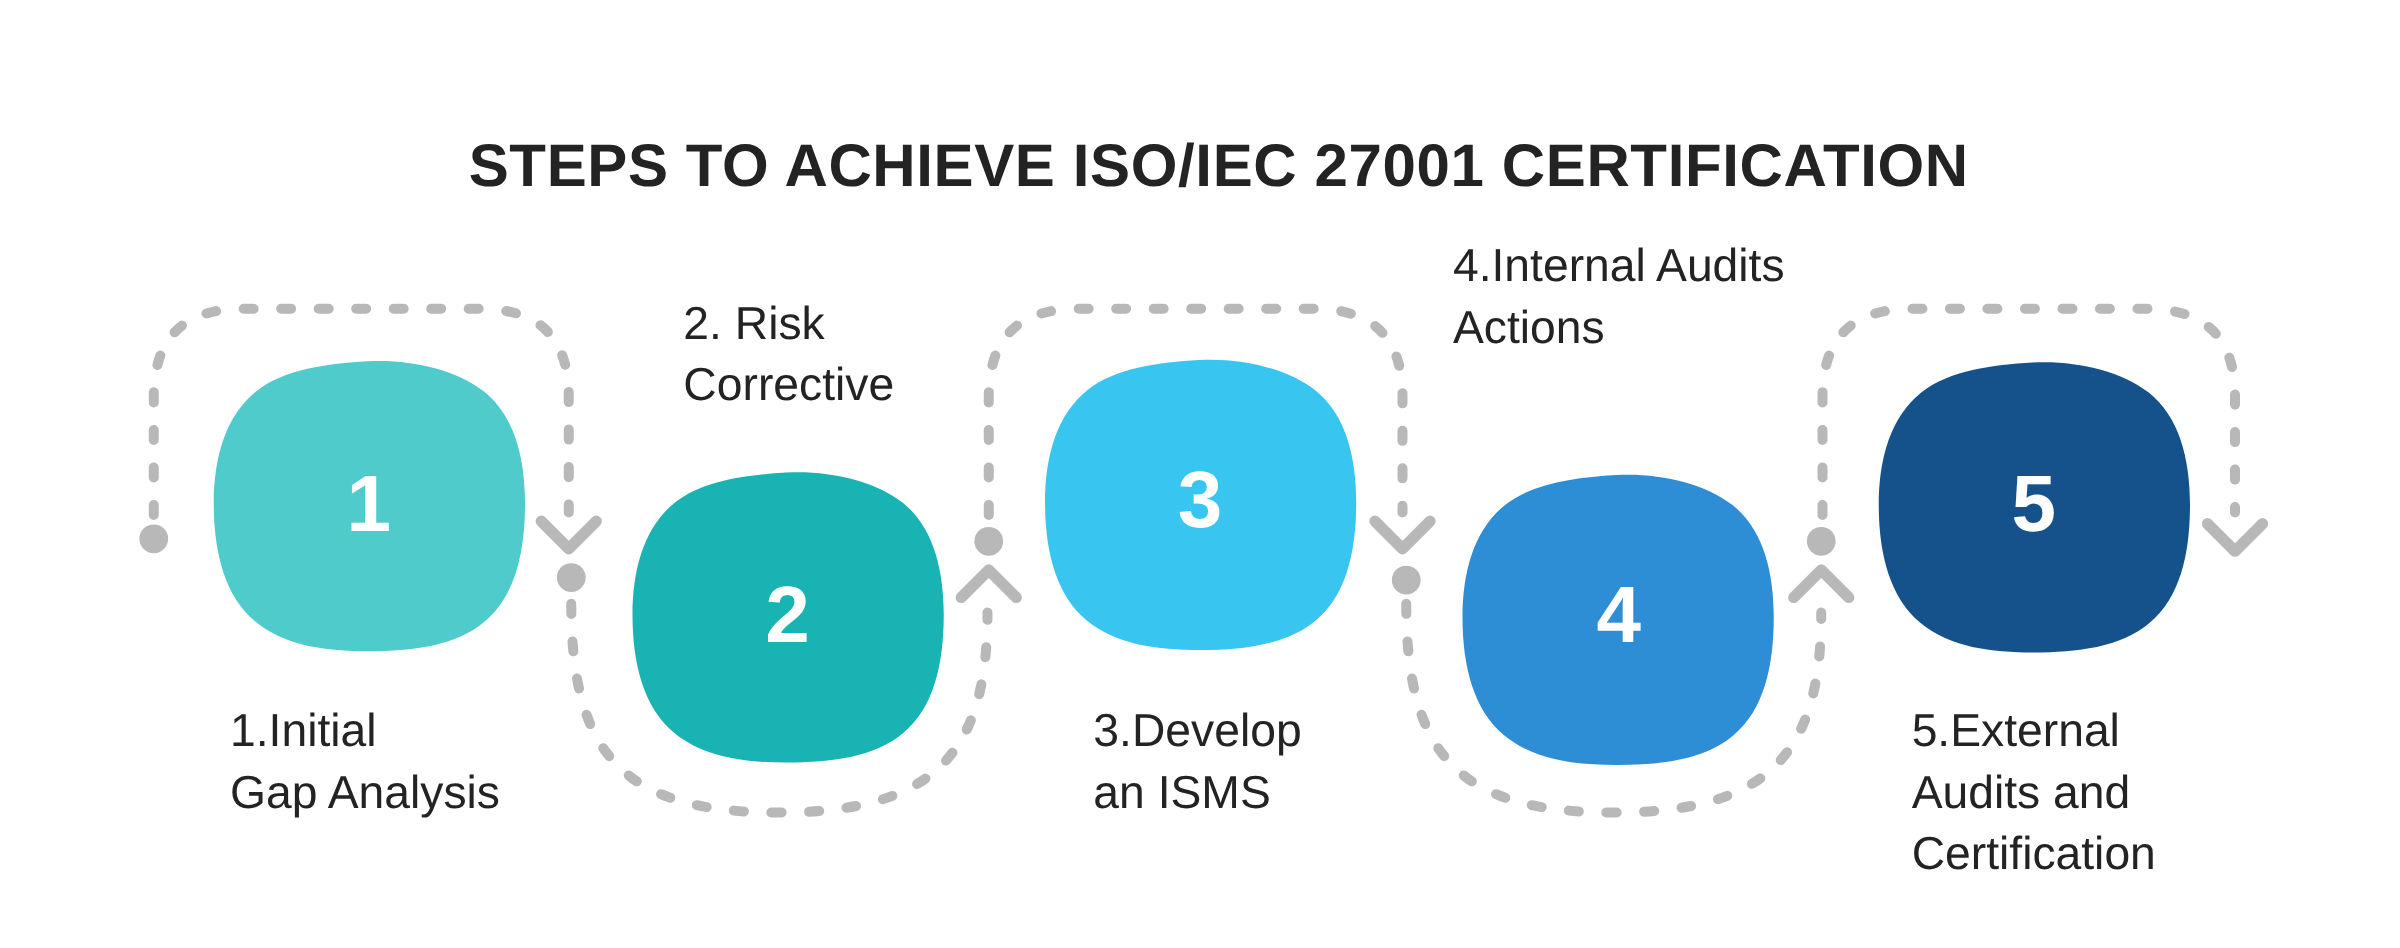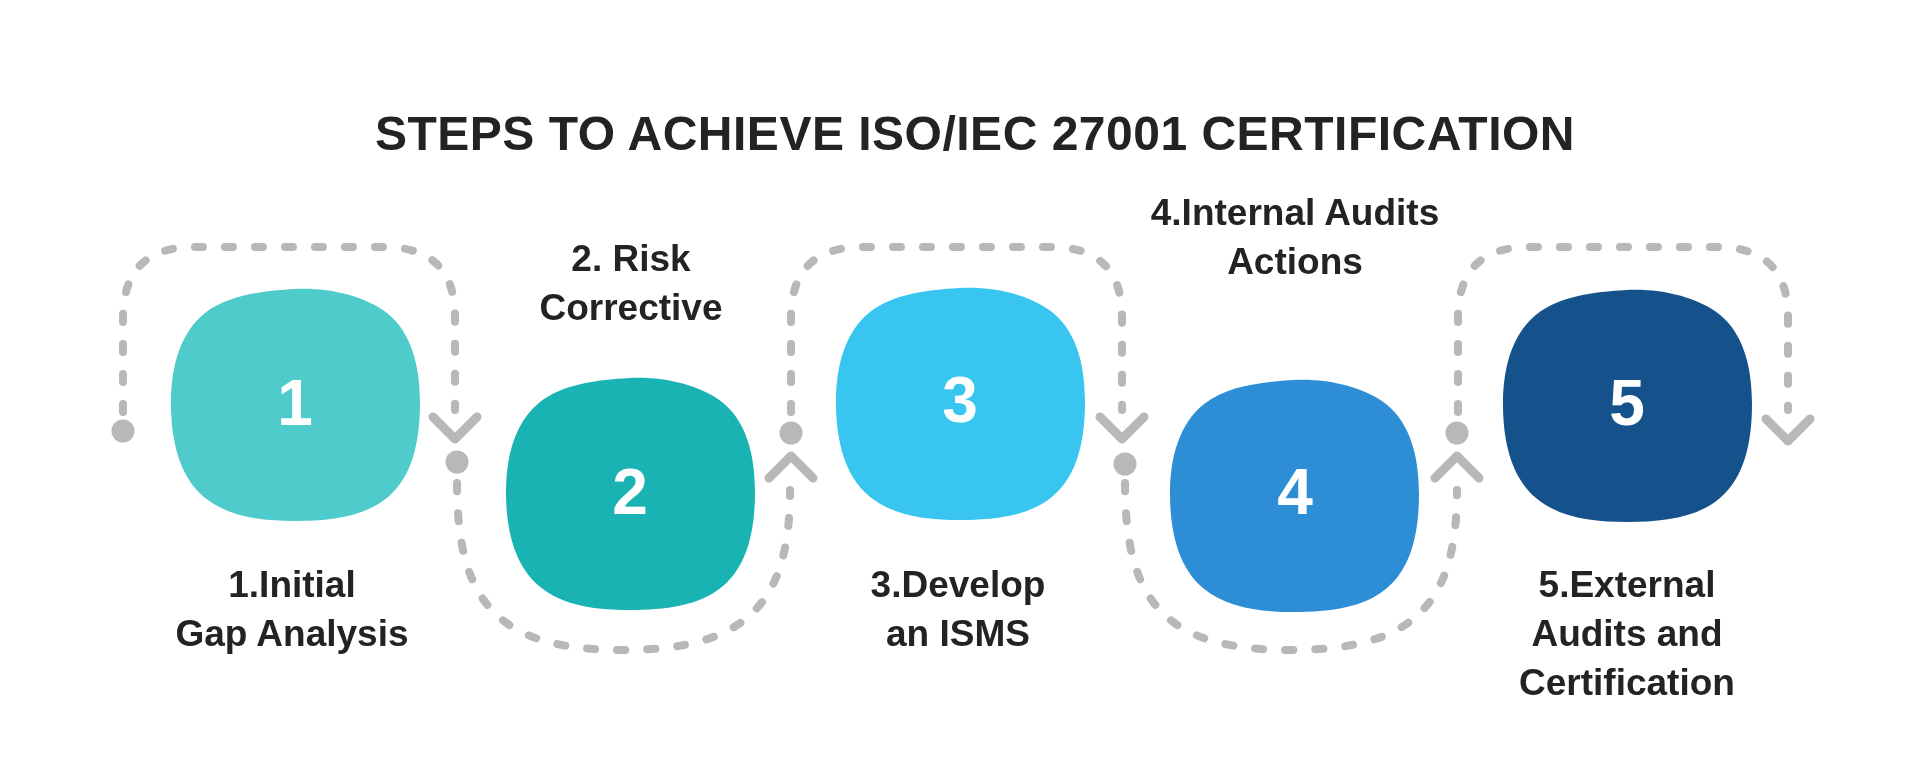--- a/index.html
+++ b/index.html
@@ -22,22 +22,22 @@
     position:absolute;top:74px;left:50%;transform:translateX(-50%);
     font-size:48px;font-weight:800;letter-spacing:.5px;white-space:nowrap;
     color:var(--heading-text,#232323);
     margin-left:15px;
   }
   .num{
     position:absolute;transform:translate(-50%,-52%);
     font-size:64px;font-weight:800;color:var(--number-text,#ffffff);
   }
   .step-label{
-    position:absolute;transform:translateX(-50%);text-align:center;
-    font-size:37px;line-height:49px;font-weight:700;white-space:nowrap;
+    position:absolute;transform:translateX(-50%);text-align:left;
+    font-size:37px;line-height:49px;font-weight:400;white-space:nowrap;
     color:var(--label-text,#232323);
   }
 </style>
 </head>
 <body>
 
 <div class="stage">
 
   <svg class="flow-svg" width="1920" height="758" viewBox="0 0 1920 758">
     <defs>

